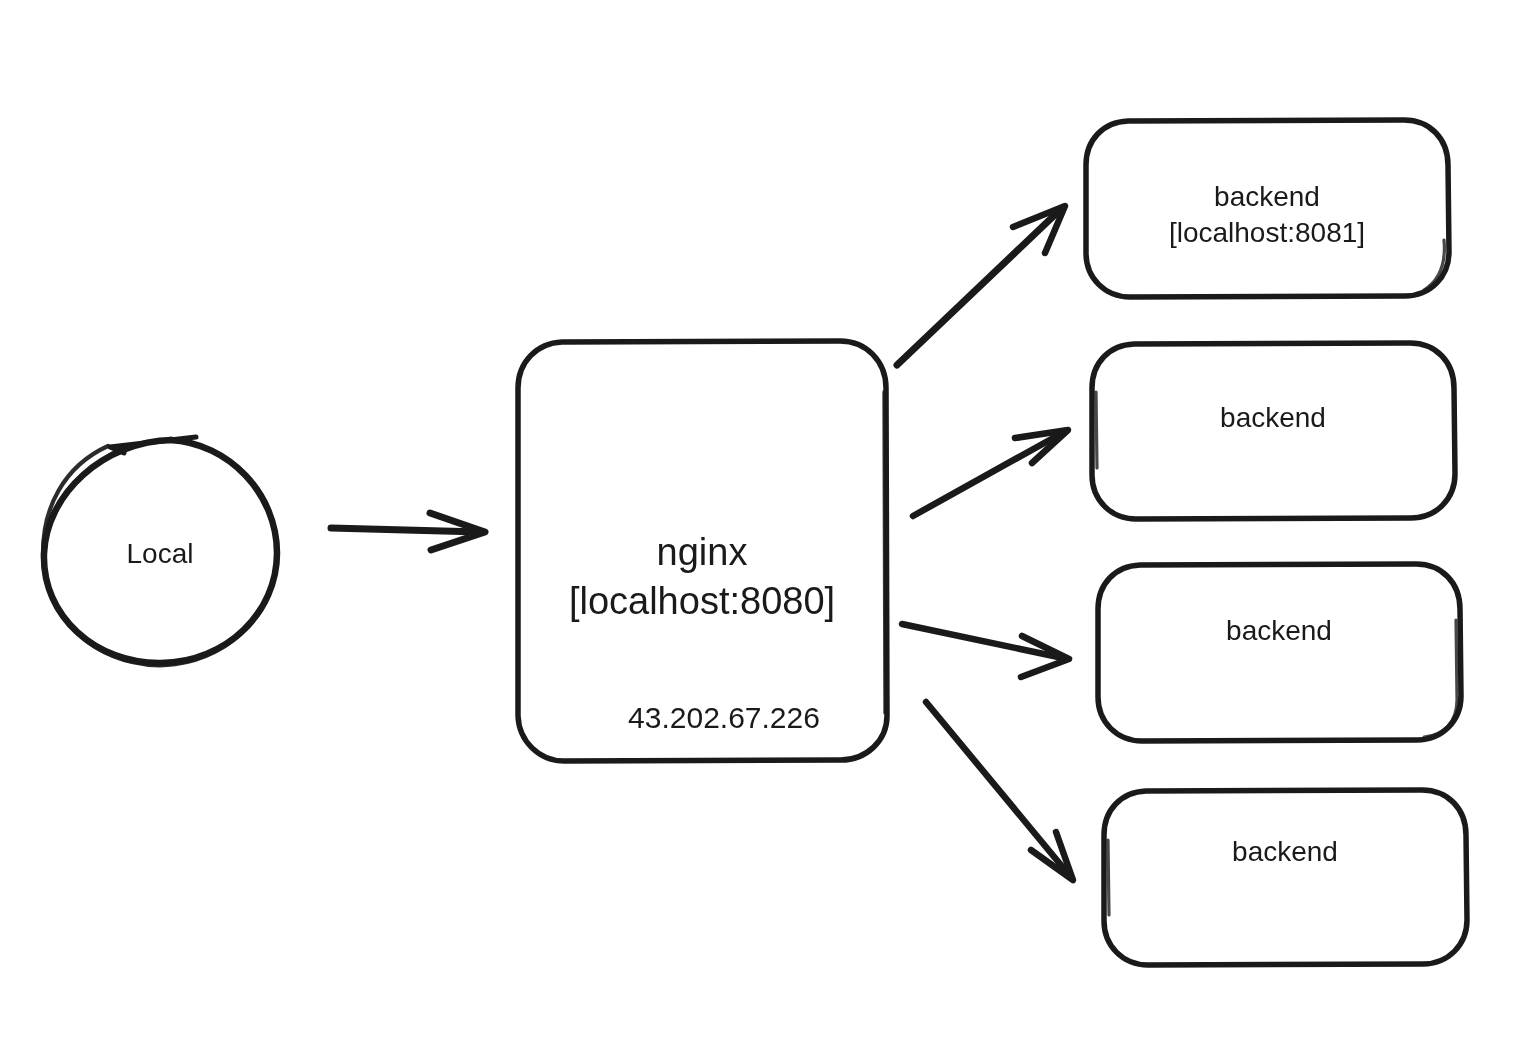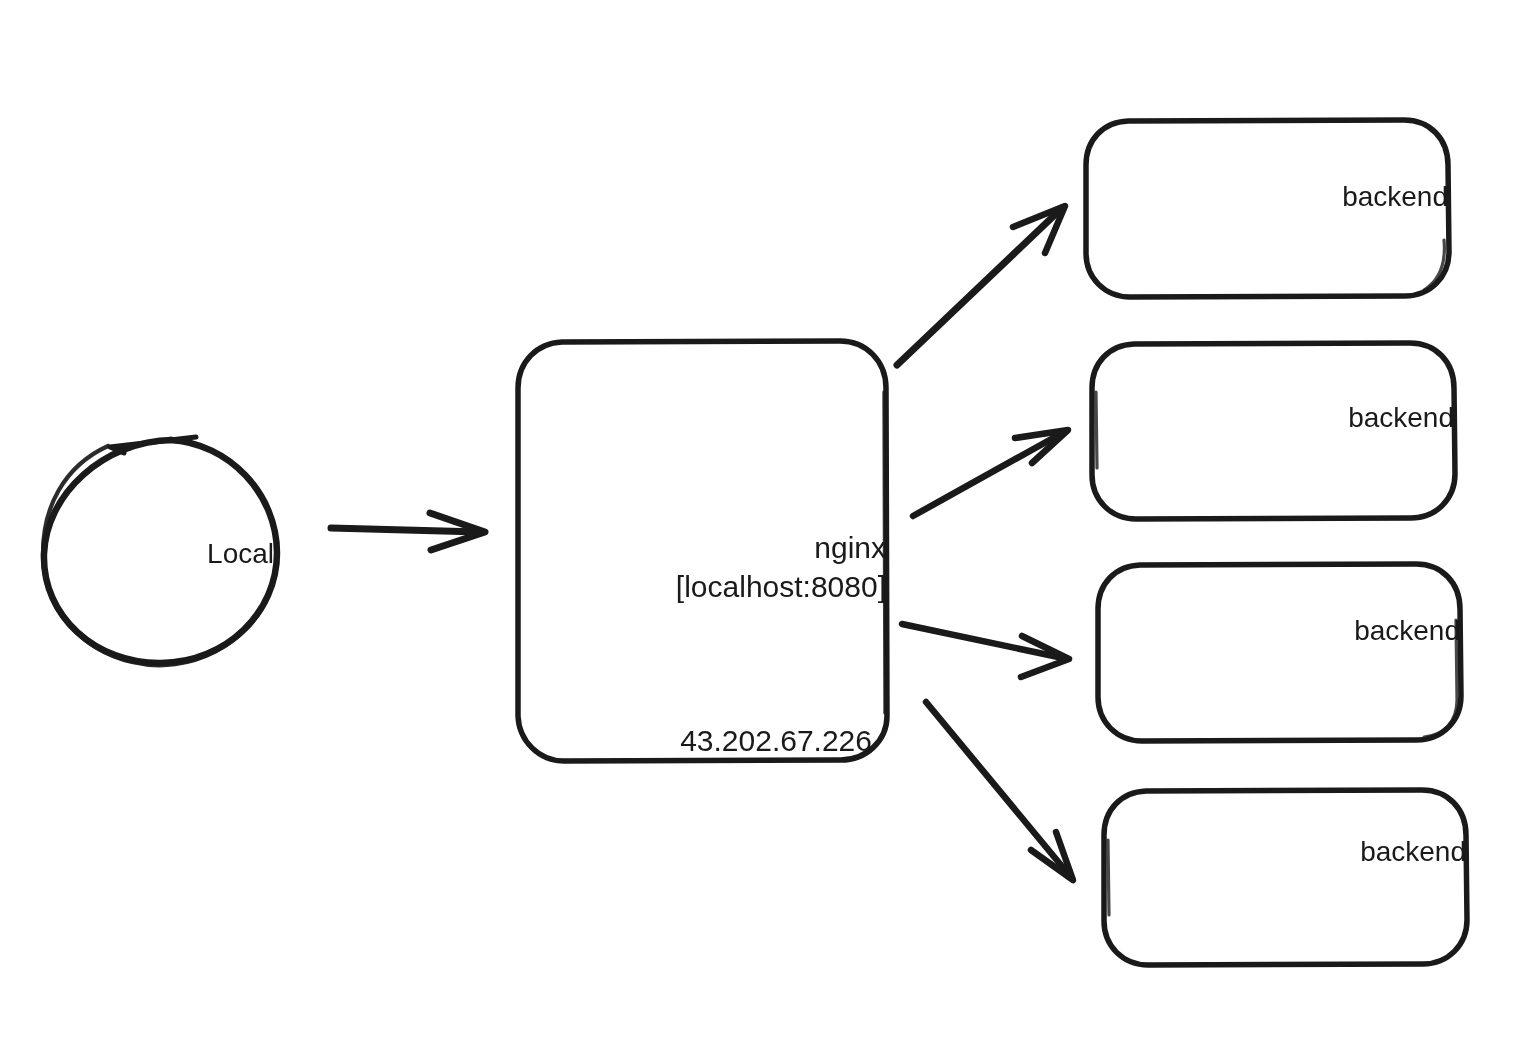--- a/index.html
+++ b/index.html
@@ -31,44 +31,42 @@
     position: absolute;
     text-align: center;
     color: #1a1a1a;
     font-family: "Liberation Sans", sans-serif;
     line-height: 1.30;
     white-space: nowrap;
     user-select: none;
   }
   .node-label .line {
     display: block;
-    text-align: right;
   }
 
   
   #local-label {
     left: 46px;
     top: 536px;
     width: 228px;
     font-size: 28px;
   }
 
   
   #nginx-label {
     left: 518px;
     top: 528px;
     width: 368px;
-    font-size: 30px;
+    font-size: 38px;
   }
   #nginx-ip-label {
-    left: 504px;
+    left: 540px;
     top: 698px;
     width: 368px;
     font-size: 30px;
-    margin-top: 23px;
   }
 
   
   .backend-label {
     font-size: 28px;
     width: 362px;
   }
   #backend-label-0 { left: 1086px; top: 179px; }
   #backend-label-1 { left: 1092px; top: 400px; }
   #backend-label-2 { left: 1098px; top: 613px; }
@@ -193,20 +191,21 @@
     <span class="line">nginx</span>
     <span class="line">[localhost:8080]</span>
   </div>
 
   <div class="node-label" id="nginx-ip-label">
     <span class="line">43.202.67.226</span>
   </div>
 
   <div class="node-label backend-label" id="backend-label-0">
     <span class="line">backend</span>
+    <span class="line">[localhost:8081]</span>
   </div>
 
   <div class="node-label backend-label" id="backend-label-1">
     <span class="line">backend</span>
   </div>
 
   <div class="node-label backend-label" id="backend-label-2">
     <span class="line">backend</span>
   </div>
 

